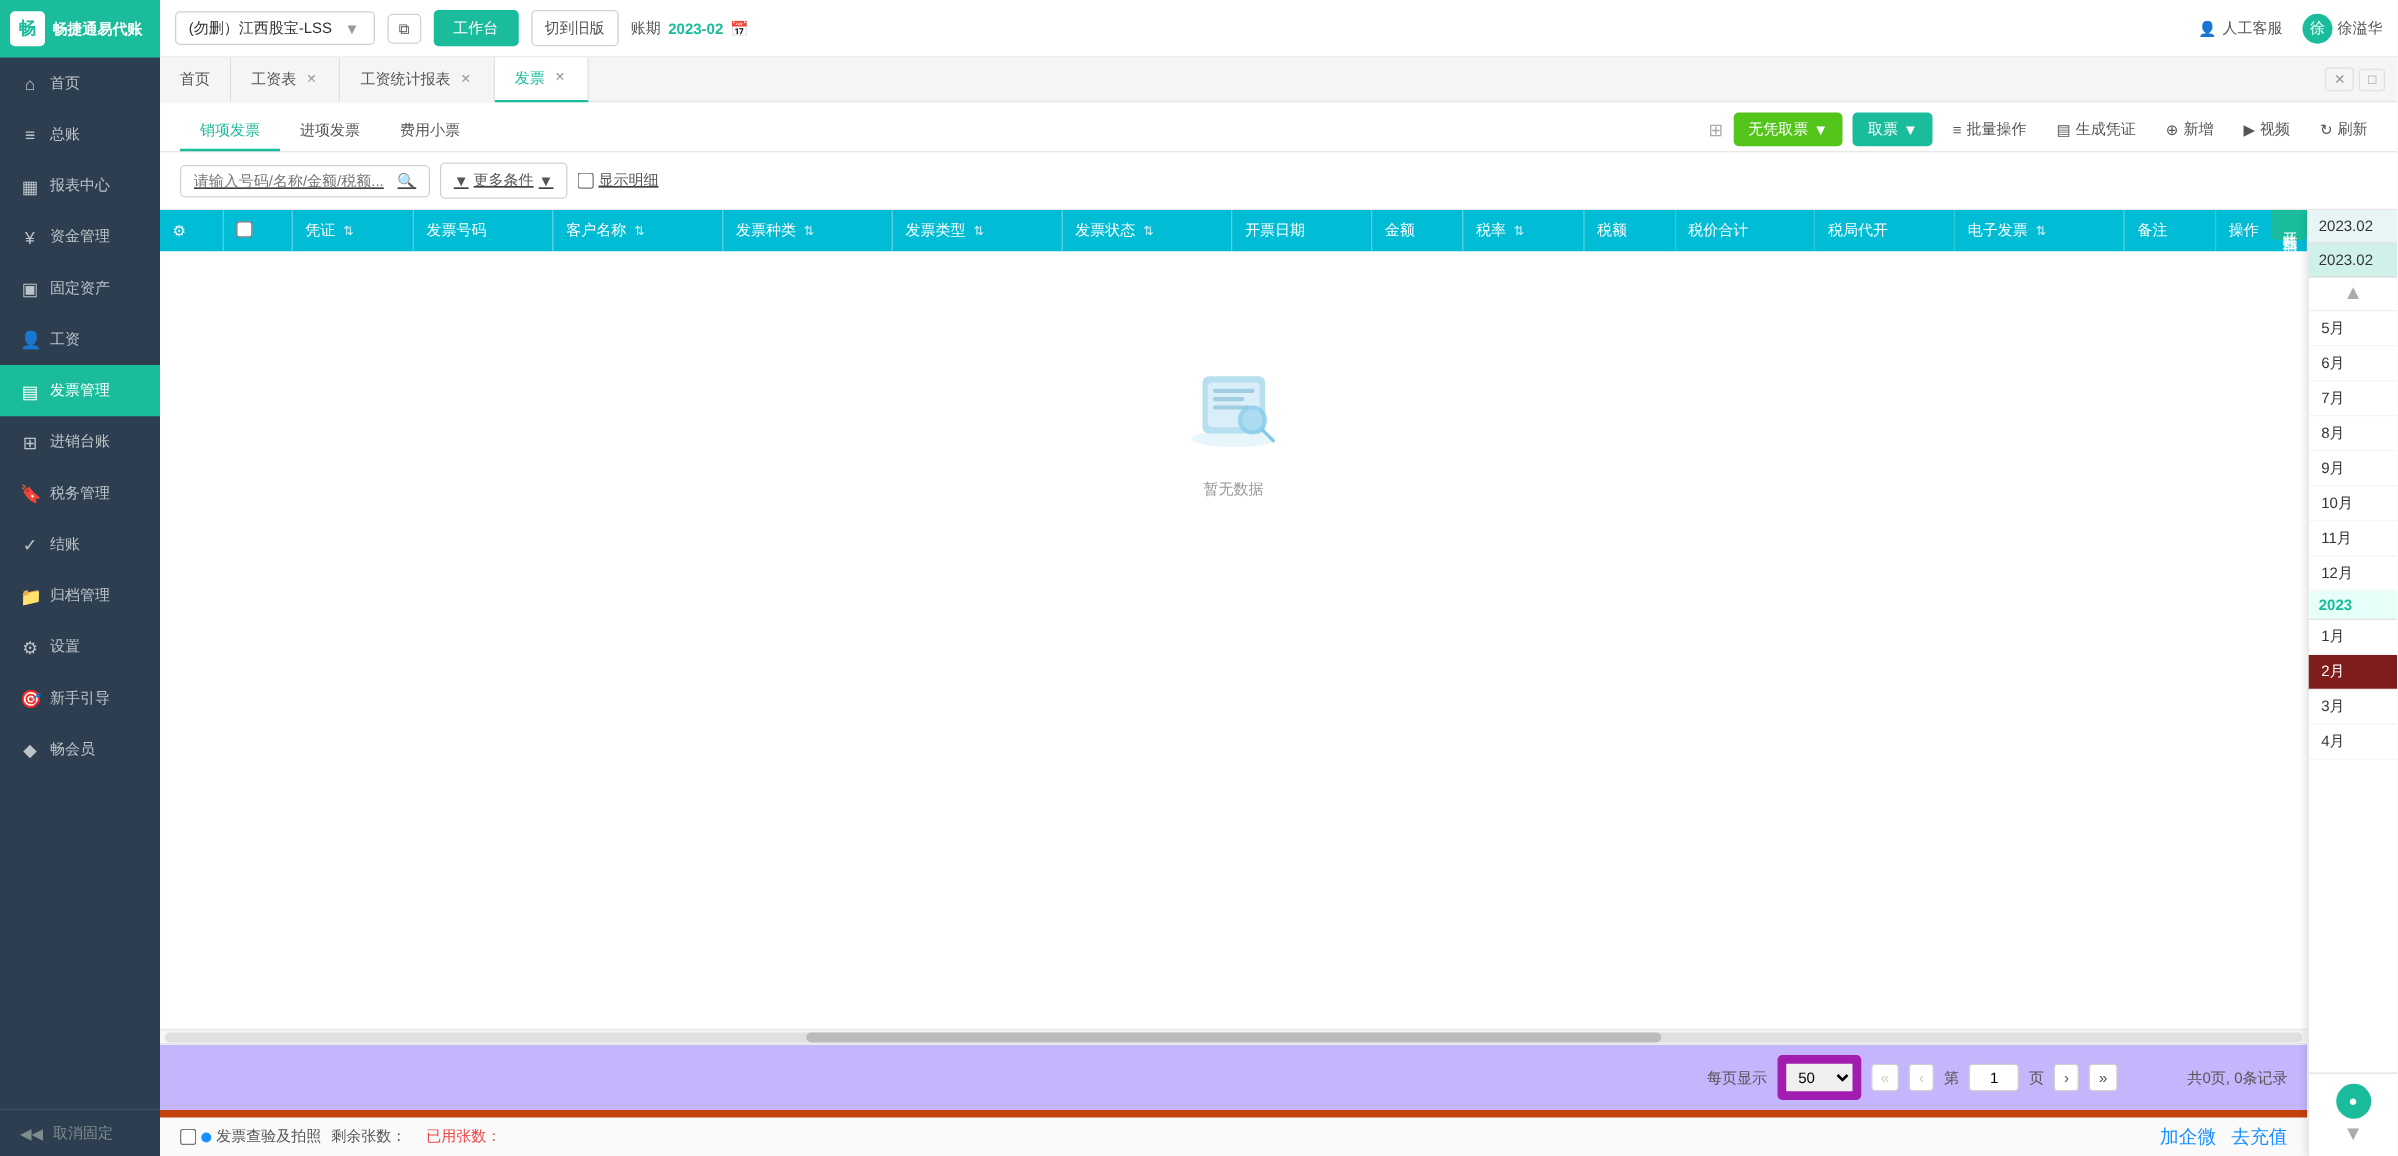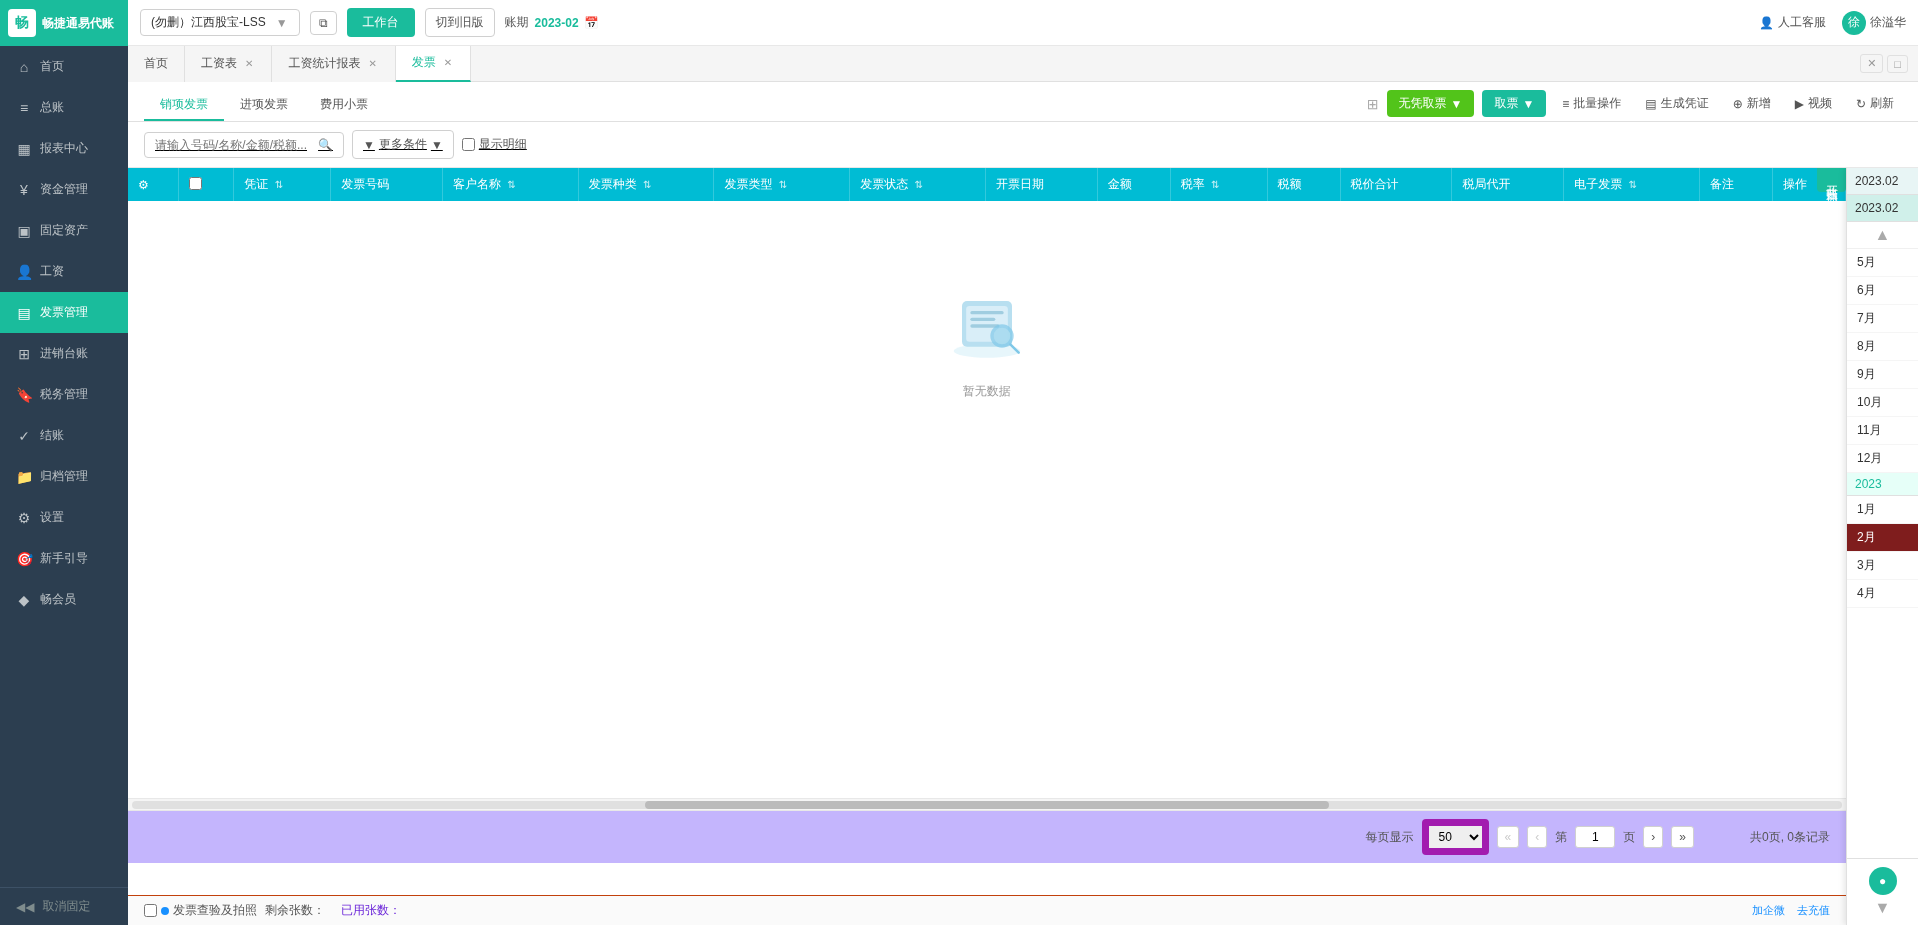--- a/index.html
+++ b/index.html
@@ -381,25 +381,24 @@
       text-align: center;
       font-size: 12px;
     }
     .pagination-total { color: #555; font-size: 12px; margin-left: 48px; }
 
     
     .bottom-bar {
       display: flex;
       align-items: center;
       padding: 6px 16px;
-      border-top: 1px solid #c2410c;
+      border-top: 6px solid #c2410c;
       background: #fafafa;
       flex-shrink: 0;
       gap: 16px;
-      margin-top: 32px;
     }
     .bottom-bar-left {
       display: flex;
       align-items: center;
       gap: 8px;
       flex: 1;
     }
     .bottom-bar-right {
       display: flex;
       align-items: center;
@@ -407,21 +406,21 @@
     }
     .check-label {
       display: flex;
       align-items: center;
       gap: 4px;
       cursor: pointer;
       font-size: 12px;
       color: #555;
     }
     .dot-blue { width: 8px; height: 8px; border-radius: 50%; background: #1890ff; }
-    .link-text { color: #1890ff; cursor: pointer; font-size: 11px; }
+    .link-text { color: #1890ff; cursor: pointer; font-size: 15px; }
 
     
     .date-panel {
       position: absolute;
       right: 0;
       top: 0;
       width: 72px;
       background: white;
       border-left: 1px solid #e0e0e0;
       height: 100%;
@@ -443,21 +442,21 @@
       color: #333;
       cursor: pointer;
       border-bottom: 1px solid #f5f5f5;
     }
     .date-panel-item.active { background: #7f1d1d; color: white; }
     .date-panel-year {
       padding: 4px 8px;
       font-size: 11px;
       color: #1abc9c;
       background: #e6fff8;
-      font-weight: normal;
+      font-weight: bold;
       border-bottom: 1px solid #e0e0e0;
     }
 
     
     .scroll-bar-area {
       height: 12px;
       background: #f5f5f5;
       border-top: 1px solid #e8e8e8;
       display: flex;
       align-items: center;
@@ -758,21 +757,21 @@
 
         <div class="bottom-bar">
           <div class="bottom-bar-left">
             <label class="check-label">
               <input type="checkbox" style="">
               <span class="dot-blue"></span>
               <span>发票查验及拍照</span>
             </label>
             <span style="color:#555;">剩余张数：</span>
             <span style="color:#333;"></span>
-            <span style="color:#6d28d9;">已用张数：</span>
+            <span style="color:#ef4444;">已用张数：</span>
             <span style="color:#333;"></span>
           </div>
           <div class="bottom-bar-right">
             <span class="link-text">加企微</span>
             <span class="link-text">去充值</span>
           </div>
         </div>
       </div>
 
       <div class="date-panel">

